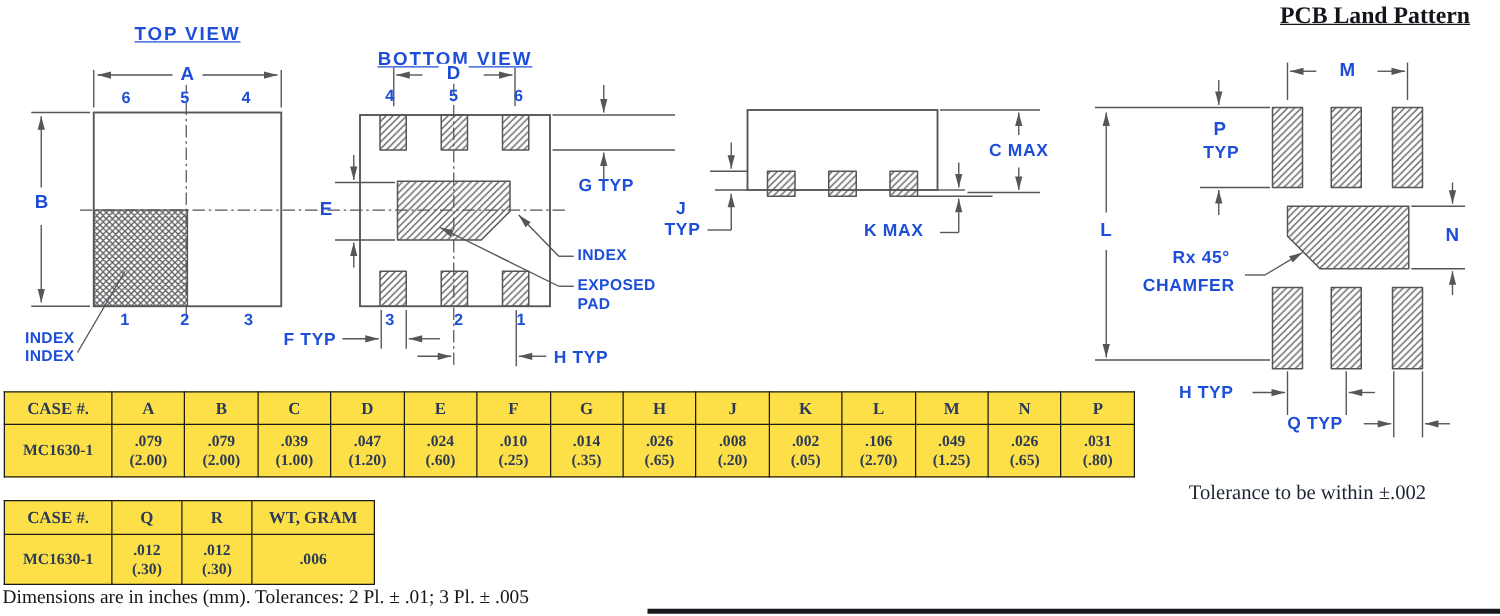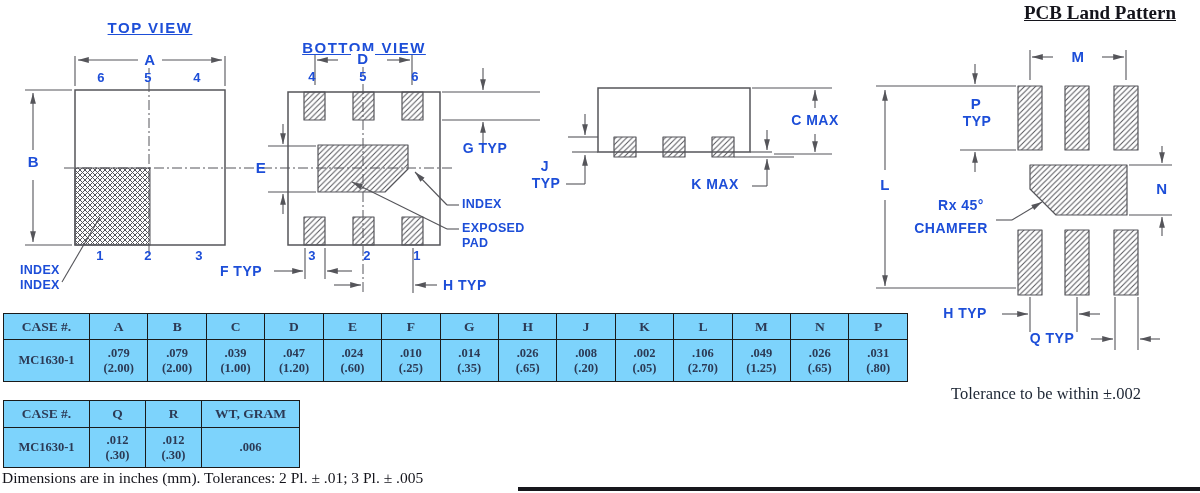--- a/index.html
+++ b/index.html
@@ -5,32 +5,32 @@
   html,body{margin:0;padding:0;background:#fff;}
   #canvas{position:relative;width:1200px;height:493px;background:#ffffff;overflow:hidden;
           font-family:"Liberation Sans",sans-serif;}
   svg.linework{position:absolute;left:0;top:0;}
   .lbl{position:absolute;font-family:"Liberation Sans",sans-serif;font-weight:bold;color:#1d4ed8;
        font-size:14px;line-height:1.05;text-align:center;letter-spacing:.5px;white-space:nowrap;}
   .dimL{font-size:15px;}
   .pin{font-size:13px;}
   .small{font-size:12.5px;letter-spacing:.3px;}
   .left{text-align:left;}
-  .right{}
+  .right{text-align:right;}
   .bgw{background:#fff;}
   .vtitle{font-size:15px;letter-spacing:1.5px;text-decoration:underline;}
   .pcb-title{position:absolute;left:1000px;top:2px;width:200px;text-align:center;
              font-family:"Liberation Serif",serif;font-weight:bold;font-size:19px;color:#14141b;
              text-decoration:underline;}
   .suggest{position:absolute;left:915px;width:262px;text-align:center;color:#1c2533;
            font-family:"Liberation Serif",serif;font-size:16.5px;line-height:1.3;}
   .footnote{position:absolute;left:2px;top:469px;font-family:"Liberation Serif",serif;
             font-weight:normal;font-size:15.5px;color:#14141b;white-space:nowrap;}
   table.dim{position:absolute;border-collapse:collapse;table-layout:fixed;
-            font-family:"Liberation Serif",serif;color:#2c3a55;background:#7dd3fc;}
+            font-family:"Liberation Serif",serif;color:#2c3a55;background:#fde047;}
   table.dim td,table.dim th{border:1.6px solid #1a1a1a;text-align:center;vertical-align:middle;
             padding:0;font-weight:bold;}
   table.dim th{font-size:13.5px;}
   table.dim td{font-size:12.5px;line-height:1.15;}
   #table1{left:3px;top:313px;width:905px;}
   #table1 tr.hdr{height:26px;} #table1 tr.data{height:42px;}
   #table2{left:3px;top:400px;width:296px;}
   #table2 tr.hdr{height:27px;} #table2 tr.data{height:40px;}
   .casecell{font-size:13px;}
   .botbar{position:absolute;left:518px;top:487px;width:682px;height:4px;background:#17171c;}

